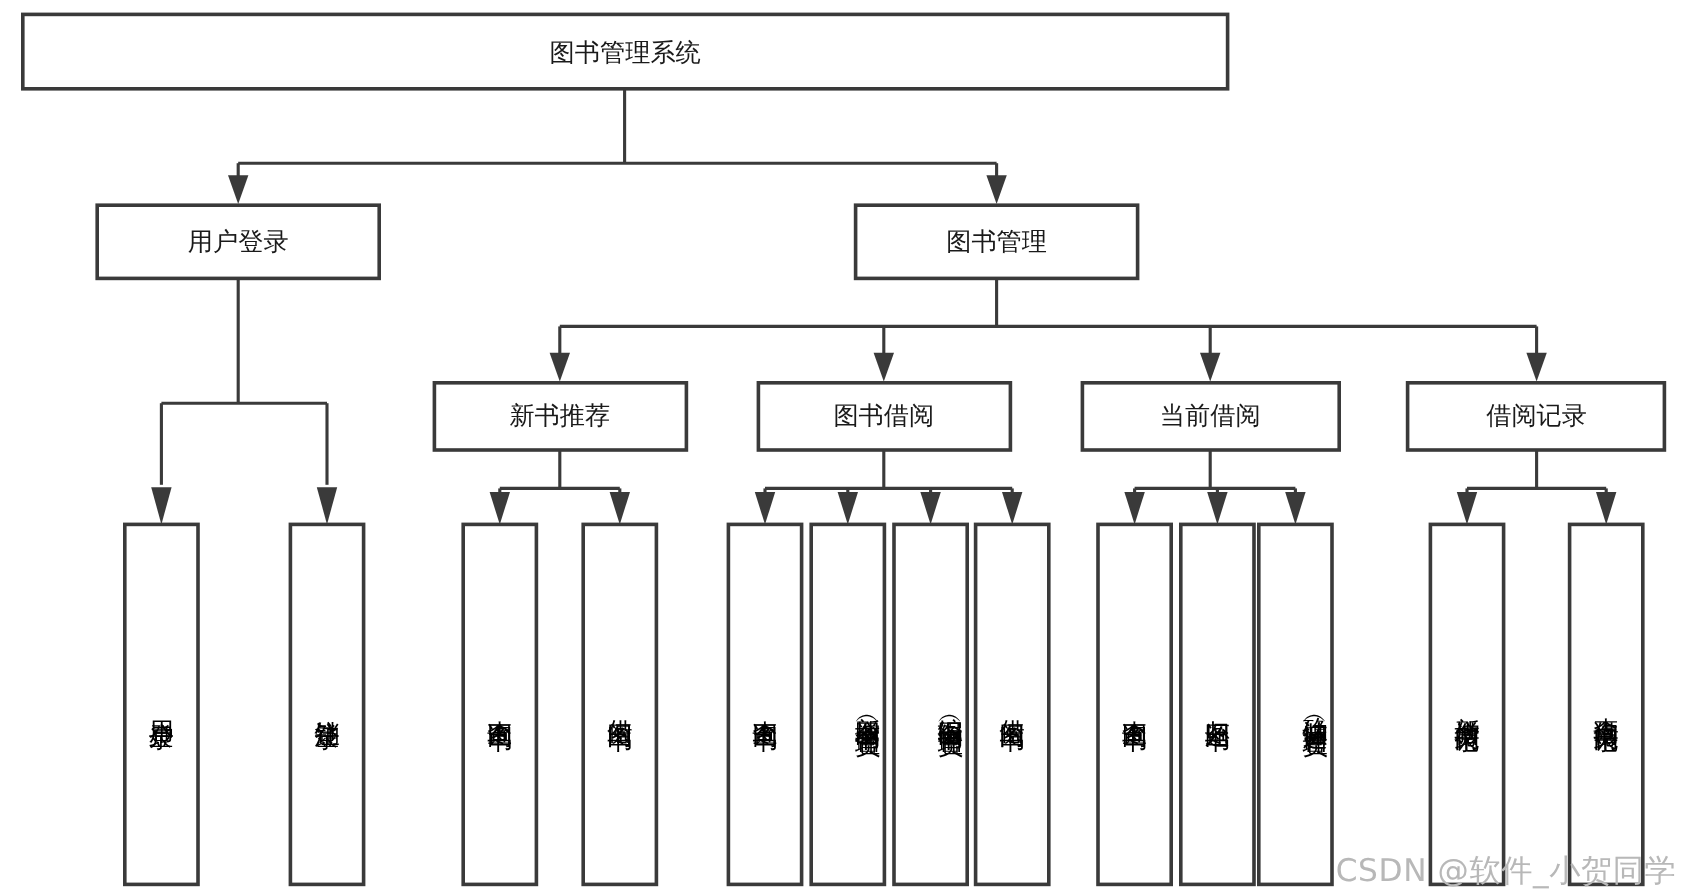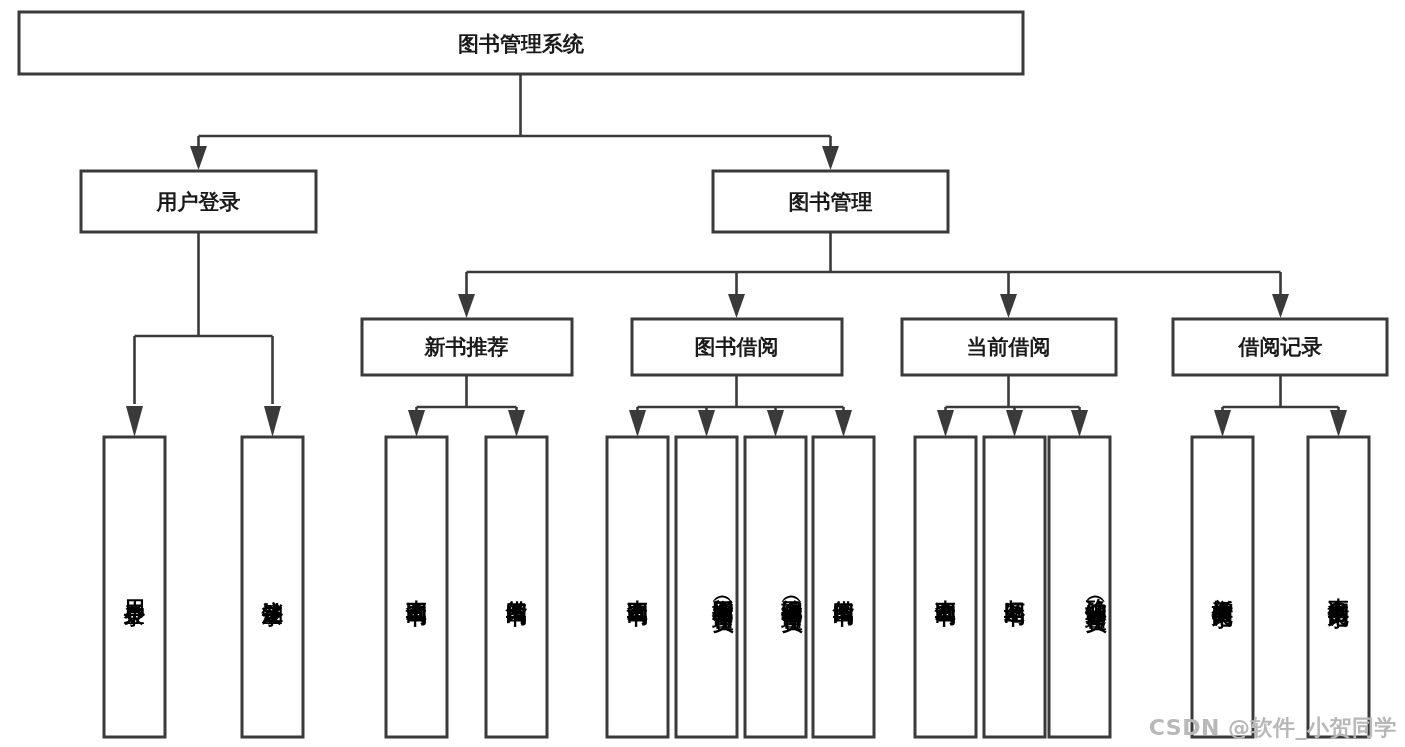--- a/index.html
+++ b/index.html
@@ -10,21 +10,20 @@
   }
   body {
     font-family: "DejaVu Sans", "Liberation Sans", sans-serif;
   }
   #diagram-root {
     position: relative;
     width: 1405px;
     height: 747px;
     background: #ffffff;
     overflow: hidden;
-    font-weight: bold;
   }
   svg.diagram-canvas {
     position: absolute;
     left: 0;
     top: 0;
     width: 1405px;
     height: 747px;
   }
   .node-box {
     fill: #ffffff;
@@ -55,21 +54,21 @@
     writing-mode: vertical-rl;
     text-orientation: upright;
     letter-spacing: 2px;
     white-space: pre;
   }
   .watermark {
     position: absolute;
     right: 8px;
     bottom: 4px;
     font-family: "DejaVu Sans", "Liberation Sans", sans-serif;
-    font-size: 22px;
+    font-size: 26px;
     color: #b8b8b8;
     letter-spacing: 0.5px;
     user-select: none;
     pointer-events: none;
   }
 </style>
 </head>
 <body>
 
 <div id="diagram-root">

